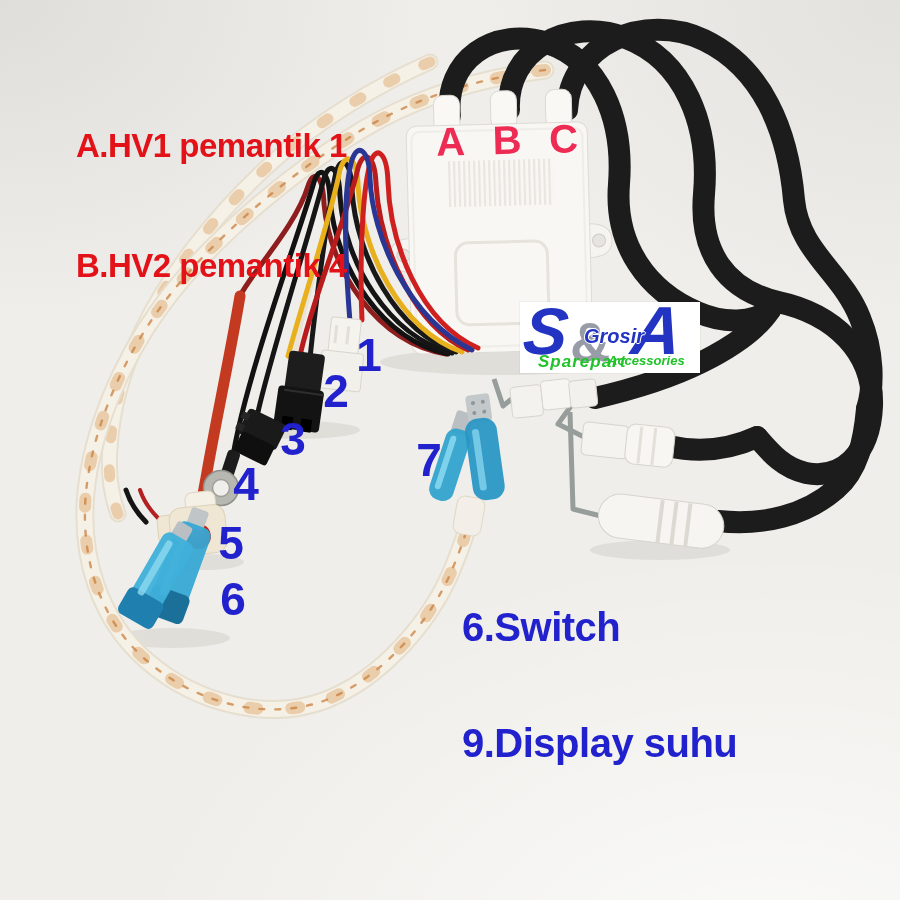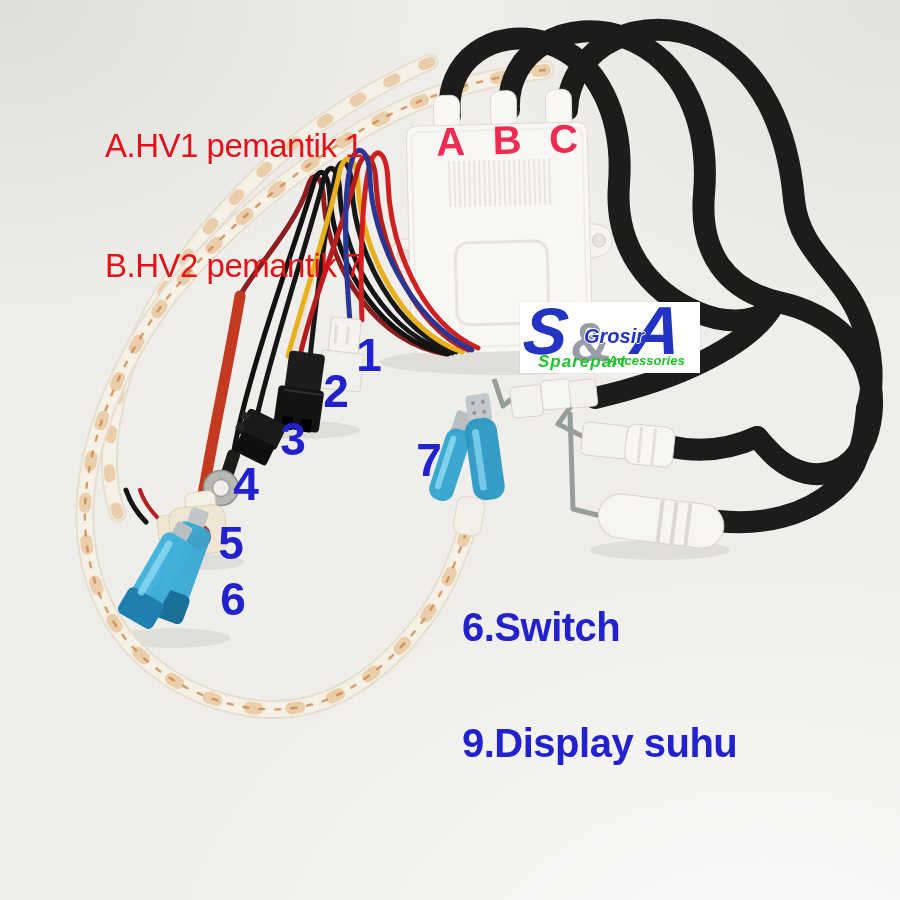--- a/index.html
+++ b/index.html
@@ -9,21 +9,21 @@
     background-color:#efeeea;
     font-family:"Liberation Sans", sans-serif;
   }
   .stage::before{content:"";position:absolute;inset:0;
     background:radial-gradient(130% 90% at 85% 110%, rgba(255,255,255,.75) 0%, rgba(255,255,255,0) 55%),
                radial-gradient(80% 60% at 0% 0%, rgba(80,78,74,.10) 0%, rgba(0,0,0,0) 60%),
                radial-gradient(80% 60% at 100% 0%, rgba(80,78,74,.08) 0%, rgba(0,0,0,0) 60%);
     pointer-events:none;}
   svg.photo{position:absolute;left:0;top:0;}
   .txt{position:absolute;white-space:pre;}
-  .legend{left:76px;top:46px;color:#e31118;font-weight:normal;font-size:33px;line-height:40px;letter-spacing:-.5px;margin-left:29px;}
+  .legend{left:76px;top:46px;color:#e31118;font-weight:bold;font-size:33px;line-height:40px;letter-spacing:-.5px;}
   .ports{left:436px;top:118px;width:142px;display:flex;justify-content:space-between;
          color:#ee2b52;font-weight:bold;font-size:40px;transform:rotate(-1.5deg);}
   .callout{position:absolute;width:34px;text-align:center;color:#2121cd;font-weight:bold;font-size:46px;line-height:1;}
   .partlist{left:462px;top:531px;color:#2121cd;font-weight:bold;font-size:40px;line-height:38.6px;letter-spacing:-.5px;}
   .logo{position:absolute;left:520px;top:302px;width:180px;height:71px;background:#fff;
         box-shadow:0 0 0 1px rgba(0,0,0,.03);}
   .logo span{position:absolute;font-style:italic;line-height:1;}
   .logo .big{font-weight:900;color:#2334c2;font-size:66px;transform:skewX(-6deg);}
   .logo .s{left:4px;top:-4px;}
   .logo .a{left:112px;top:-6px;font-size:68px;}
@@ -197,21 +197,21 @@
       <circle cx="481" cy="412" r="2" fill="#8f9598"></circle>
           <circle cx="491" cy="412" r="2" fill="#8f9598"></circle>
       <rect x="469" y="418" width="32" height="82" rx="13" fill="#2796c4" opacity=".93"></rect>
       <rect x="476" y="428" width="7" height="62" rx="3" fill="#83d4ee" opacity=".8"></rect>
     </g>
   </g>
 </svg>
 
 <div class="txt legend">
   <div>A.HV1 pemantik 1</div>
-  <div>B.HV2 pemantik 7</div>
+  <div>B.HV2 pemantik 4</div>
 </div>
 
 <div class="txt ports">
   <span>A</span>
   <span>B</span>
   <span>C</span>
 </div>
 
 <div class="callout" style="left:352px;top:332px">1</div>
 <div class="callout" style="left:319px;top:368px">2</div>

